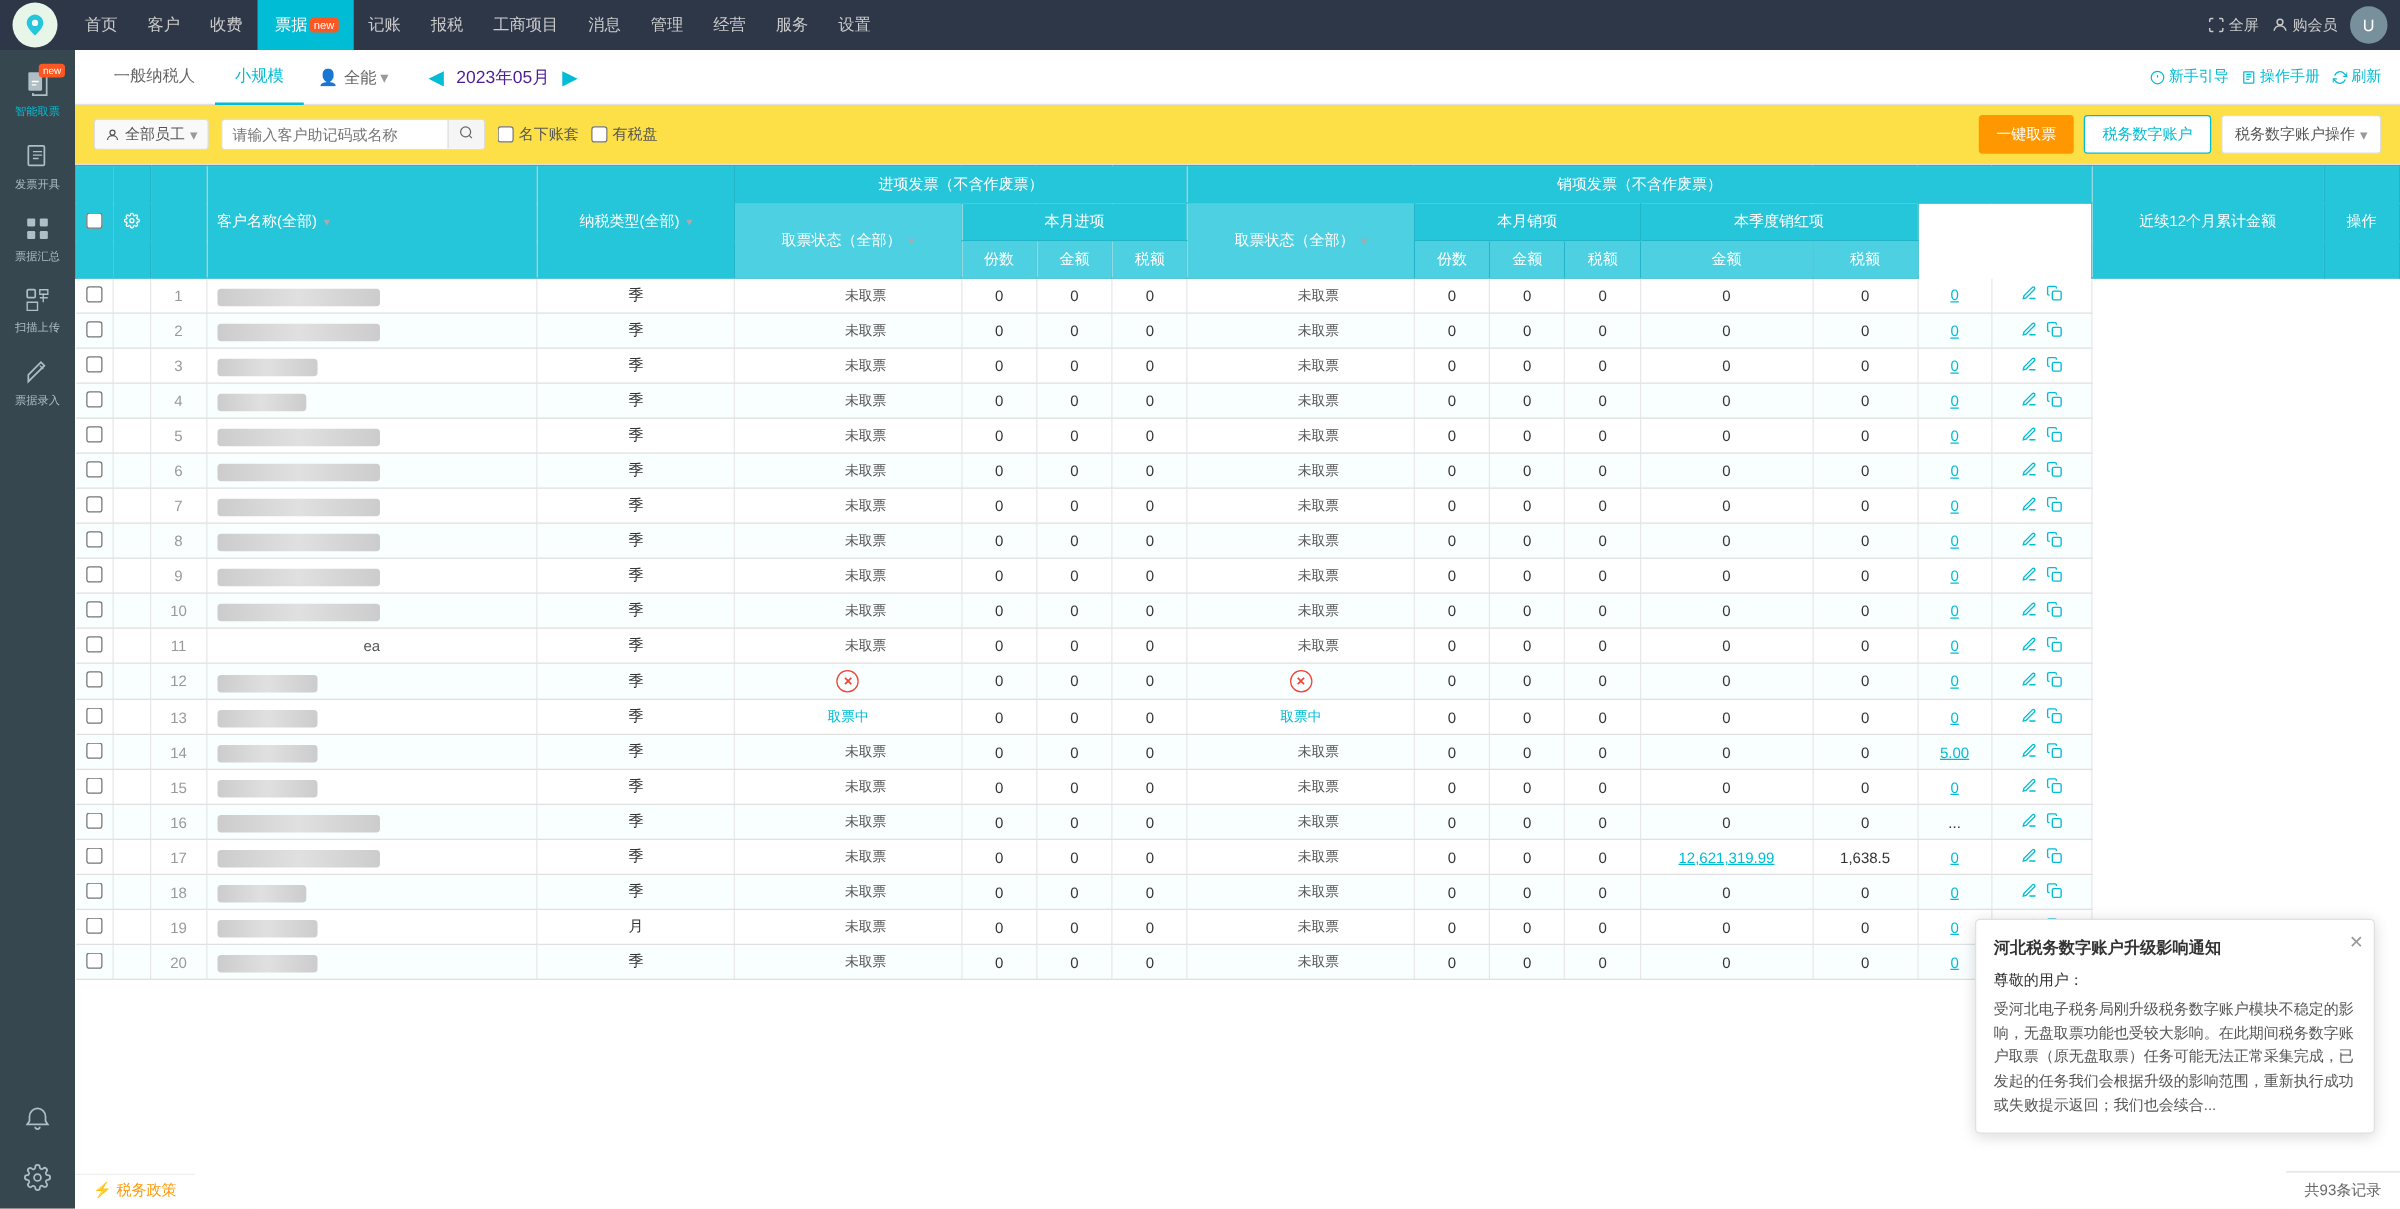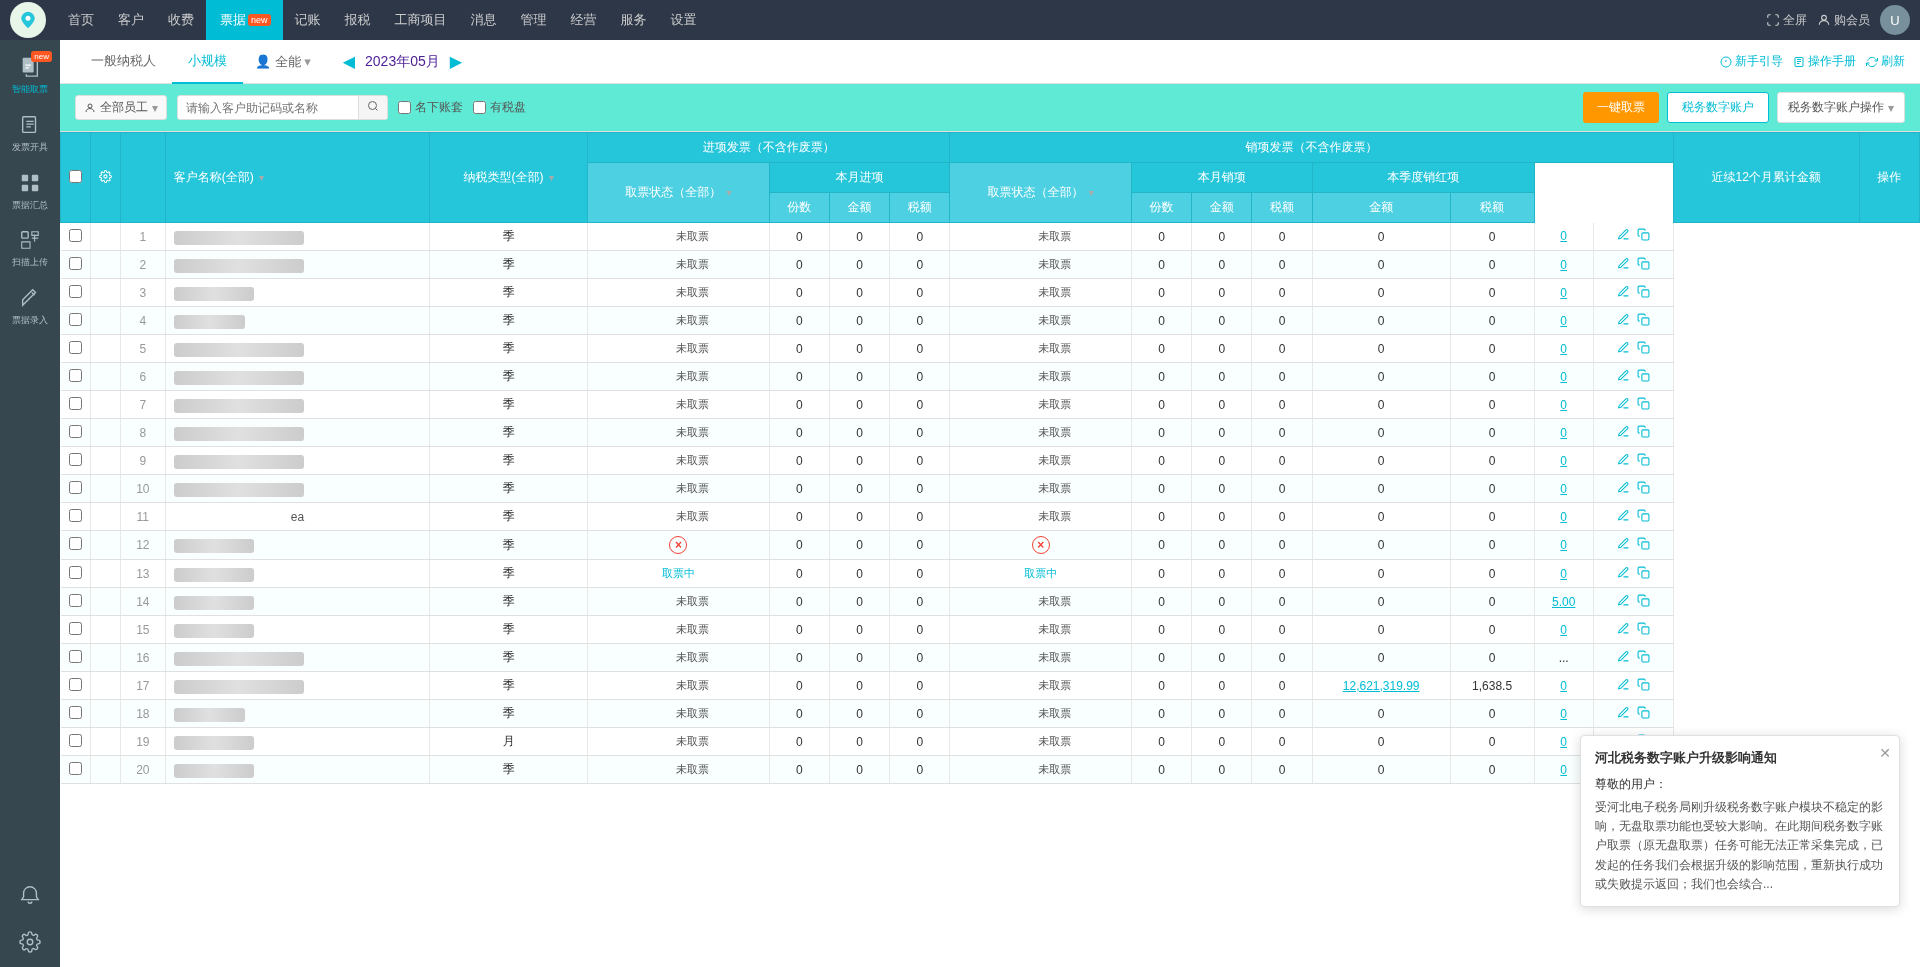--- a/index.html
+++ b/index.html
@@ -119,21 +119,21 @@
       margin-left: 20px;
       font-size: 13px;
     }
     .date-nav .arrow { cursor: pointer; color: #00bcd4; font-size: 16px; }
 
     .sub-tabs-right { margin-left: auto; display: flex; align-items: center; gap: 10px; font-size: 12px; color: #555; }
     .sub-tabs-right .link { color: #00bcd4; cursor: pointer; display: flex; align-items: center; gap: 3px; }
 
     
     .filter-bar {
-      background: #5eead4;
+      background: #fde047;
       padding: 8px 15px;
       display: flex; align-items: center; gap: 10px;
       border-bottom: 1px solid #e0e0e0;
     }
     .filter-select {
       display: flex; align-items: center;
       border: 1px solid #ddd; border-radius: 3px;
       padding: 3px 8px; background: #f9f9f9; cursor: pointer;
       font-size: 12px; color: #555; gap: 4px;
     }
@@ -1126,20 +1126,26 @@
                     <rect x="9" y="9" width="13" height="13" rx="2"></rect>
                     <path d="M5 15H4a2 2 0 01-2-2V4a2 2 0 012-2h9a2 2 0 012 2v1"></path>
                   </svg>
     </button>
   </td>
             </tr>
           </tbody>
       </table>
     </div>
 
+    <div style="display:flex; justify-content:space-between; align-items:center;">
+      <div class="tax-policy-bar">⚡ 税务政策</div>
+      <div class="table-footer">
+        <span>共93条记录</span>
+      </div>
+    </div>
   </div>
 </div>
 
 <div class="notification-popup">
   <div class="close-btn">✕</div>
   <div class="title">河北税务数字账户升级影响通知</div>
   <div style="margin-bottom:4px;">尊敬的用户：</div>
   <div style="color:#555;">受河北电子税务局刚升级税务数字账户模块不稳定的影响，无盘取票功能也受较大影响。在此期间税务数字账户取票（原无盘取票）任务可能无法正常采集完成，已发起的任务我们会根据升级的影响范围，重新执行成功或失败提示返回；我们也会续合...</div>
 </div>
 

